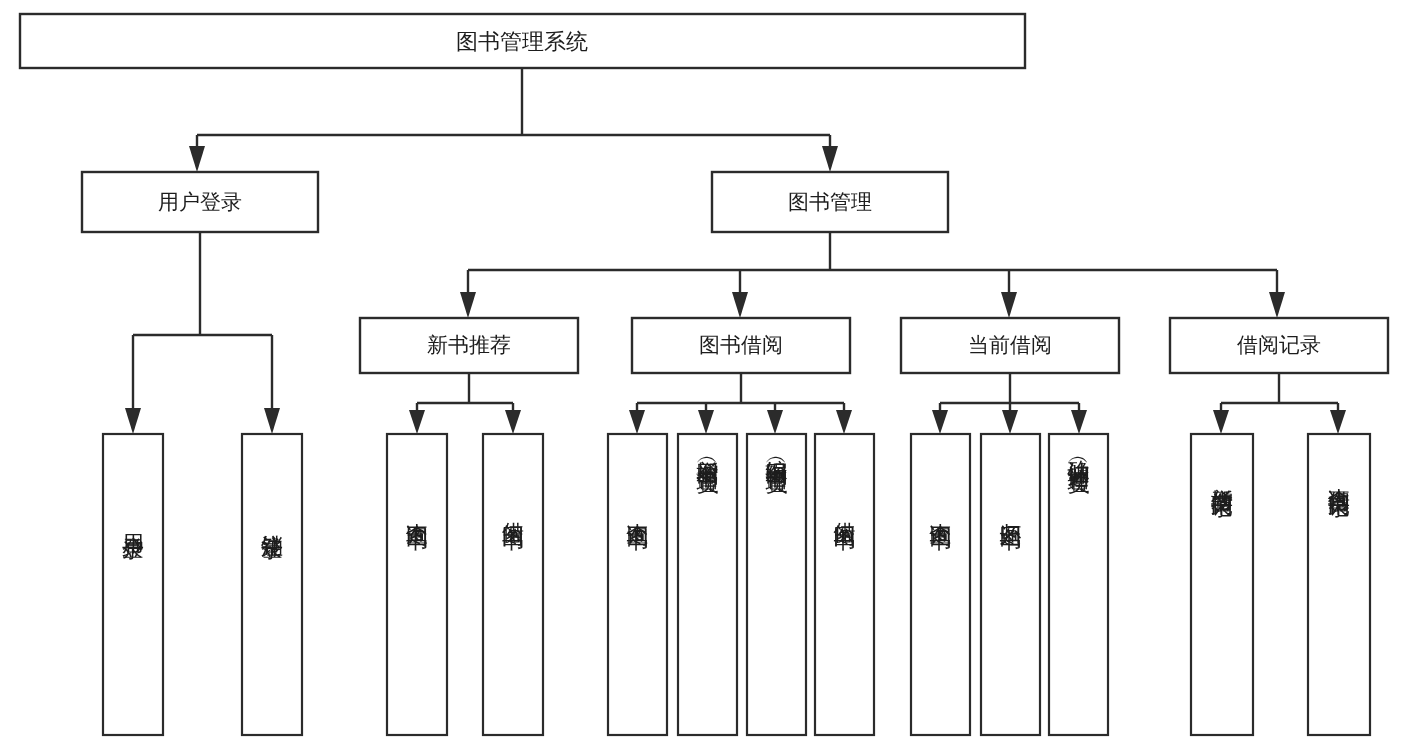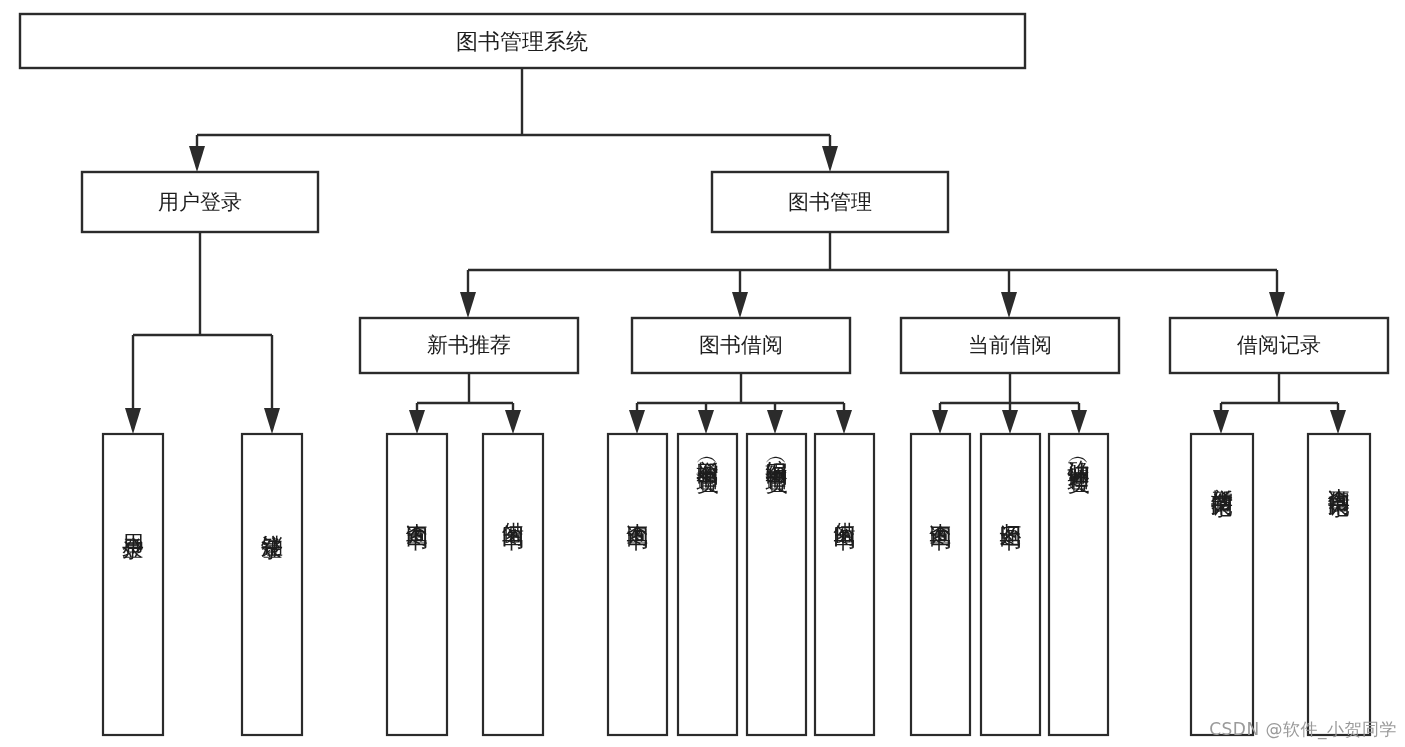--- a/index.html
+++ b/index.html
@@ -237,15 +237,14 @@
     <span class="vlabel-text">确认归还（管理员）</span>
   </div>
 
   <div class="vlabel-wrap" style="left:1191px; top:470px; width:62px; height:265px;">
     <span class="vlabel-text">新增借阅记录</span>
   </div>
   <div class="vlabel-wrap" style="left:1308px; top:470px; width:62px; height:265px;">
     <span class="vlabel-text">查询借阅记录</span>
   </div>
 
-  <div class="watermark">CSDN @软件_小贺同学</div>
 
 </div>
 
 </body></html>

